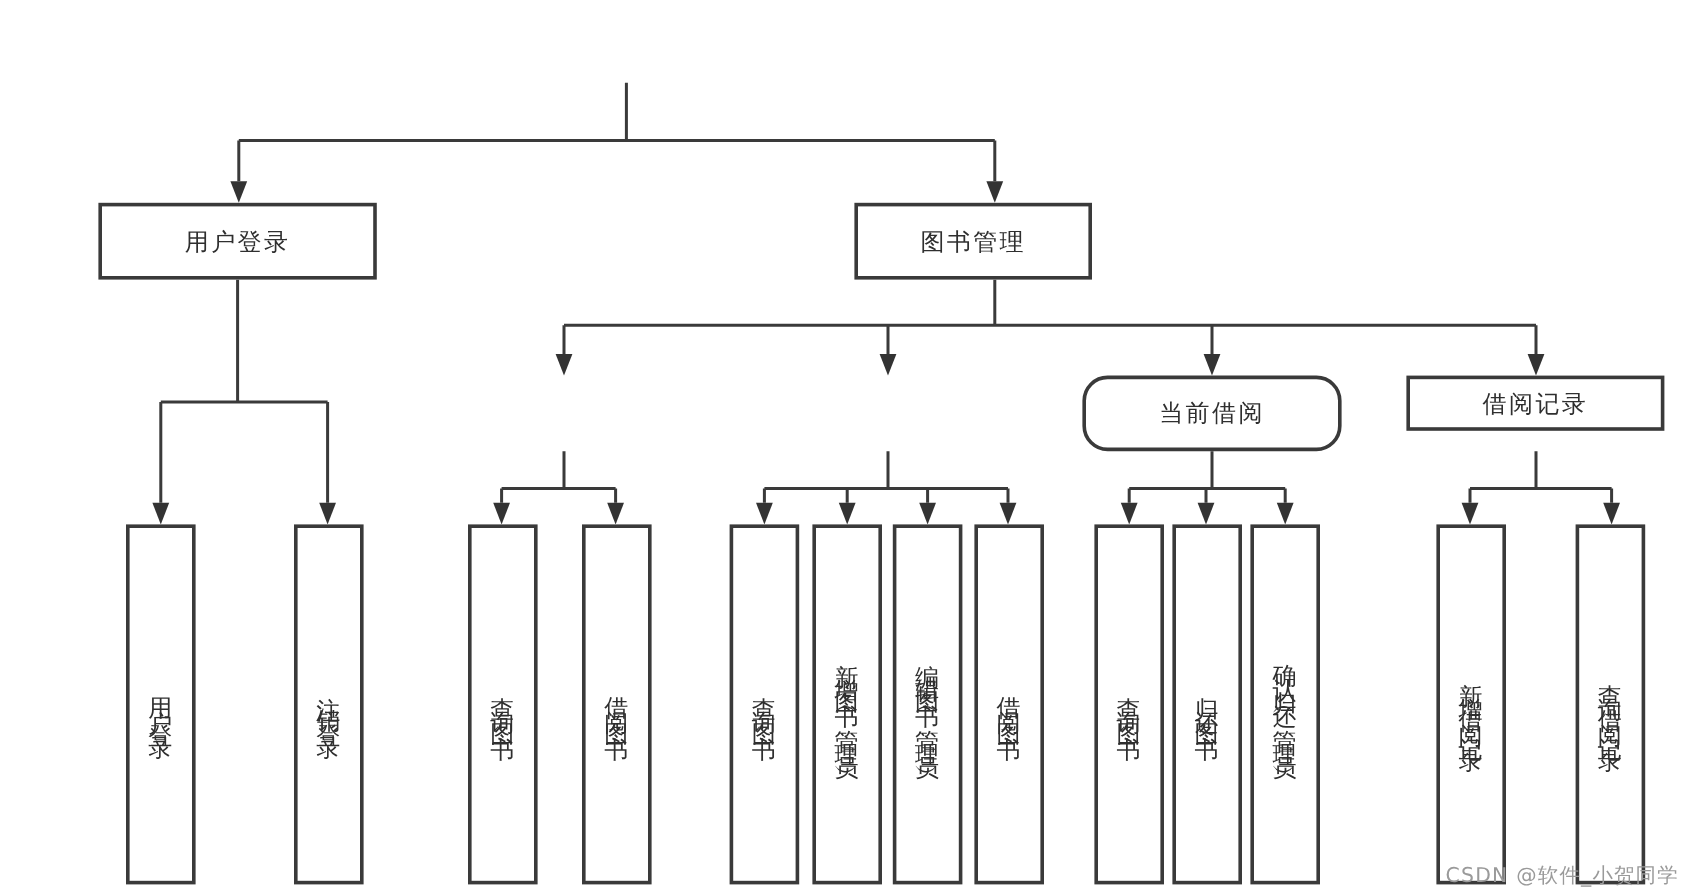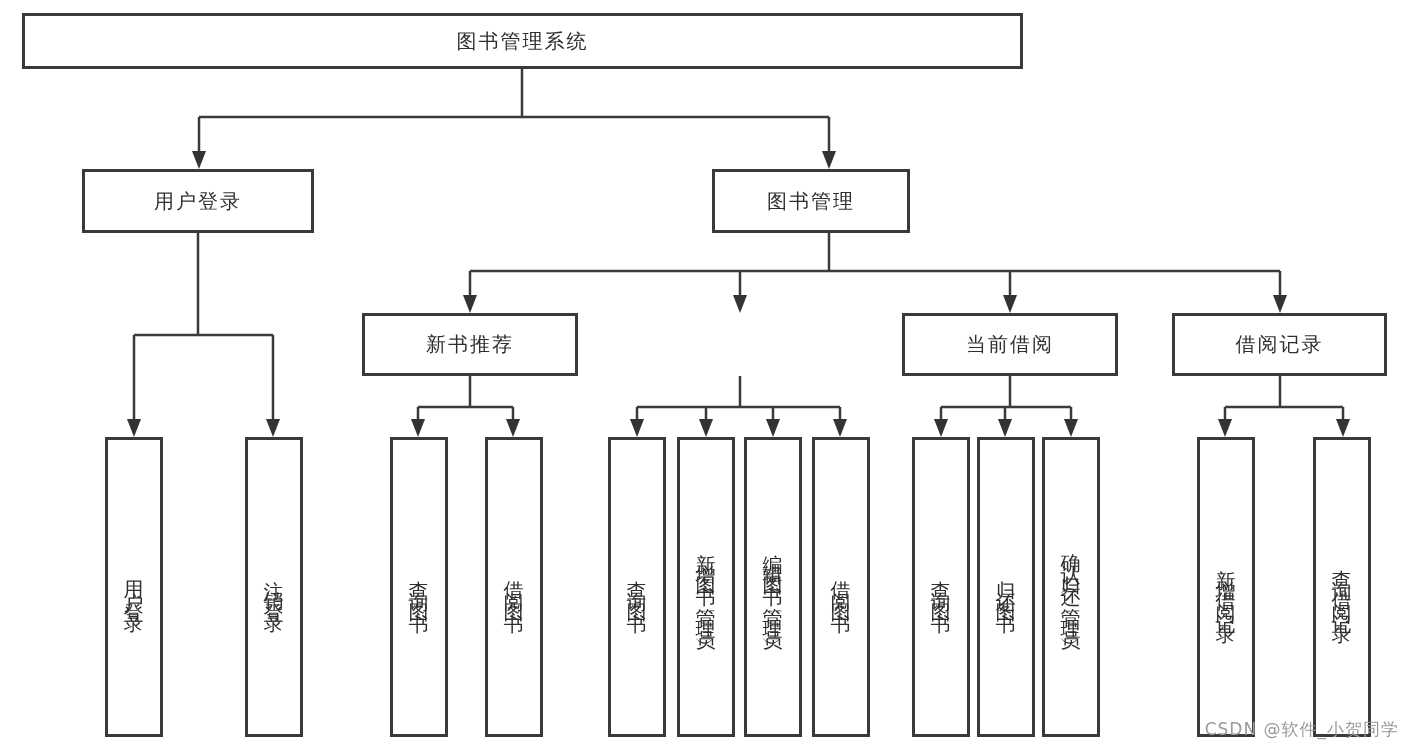--- a/index.html
+++ b/index.html
@@ -81,28 +81,26 @@
       <polygon points="773,437 766,419 780,419"></polygon>
       <polygon points="840,437 833,419 847,419"></polygon>
       <polygon points="941,437 934,419 948,419"></polygon>
       <polygon points="1005,437 998,419 1012,419"></polygon>
       <polygon points="1071,437 1064,419 1078,419"></polygon>
       <polygon points="1225,437 1218,419 1232,419"></polygon>
       <polygon points="1343,437 1336,419 1350,419"></polygon>
     </g>
   </svg>
 
-  <div class="box" style="left:22px; top:13px; width:1001px; height:56px;">图书管理系统</div>
 
   <div class="box" style="left:82px; top:169px; width:232px; height:64px;">用户登录</div>
   <div class="box" style="left:712px; top:169px; width:198px; height:64px;">图书管理</div>
 
-  <div class="box" style="left:362px; top:313px; width:216px; height:63px;">新书推荐</div>
-  <div class="box" style="left:902px; top:313px; width:216px; height:63px;">当前借阅</div>
-  <div class="box" style="left:1172px; top:313px; width:215px; height:63px;">借阅记录</div>
+  <div class="box" style="left:902px; top:313px; width:216px; height:63px;border-radius:21px;">当前借阅</div>
+  <div class="box" style="left:1172px; top:313px; width:215px; height:46px;">借阅记录</div>
 
   <div class="box leaf" style="left:105px; top:437px; width:58px; height:300px;">用户登录</div>
   <div class="box leaf" style="left:245px; top:437px; width:58px; height:300px;">注销登录</div>
 
   <div class="box leaf" style="left:390px; top:437px; width:58px; height:300px;">查询图书</div>
   <div class="box leaf" style="left:485px; top:437px; width:58px; height:300px;">借阅图书</div>
 
   <div class="box leaf" style="left:608px; top:437px; width:58px; height:300px;">查询图书</div>
   <div class="box leaf" style="left:677px; top:437px; width:58px; height:300px;">新增图书（管理员）</div>
   <div class="box leaf" style="left:744px; top:437px; width:58px; height:300px;">编辑图书（管理员）</div>

